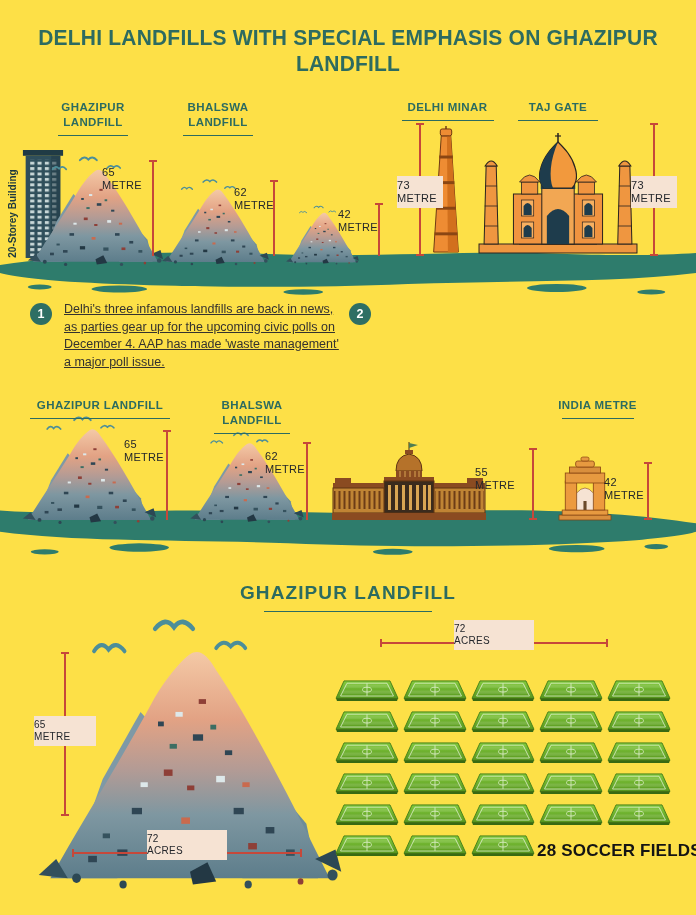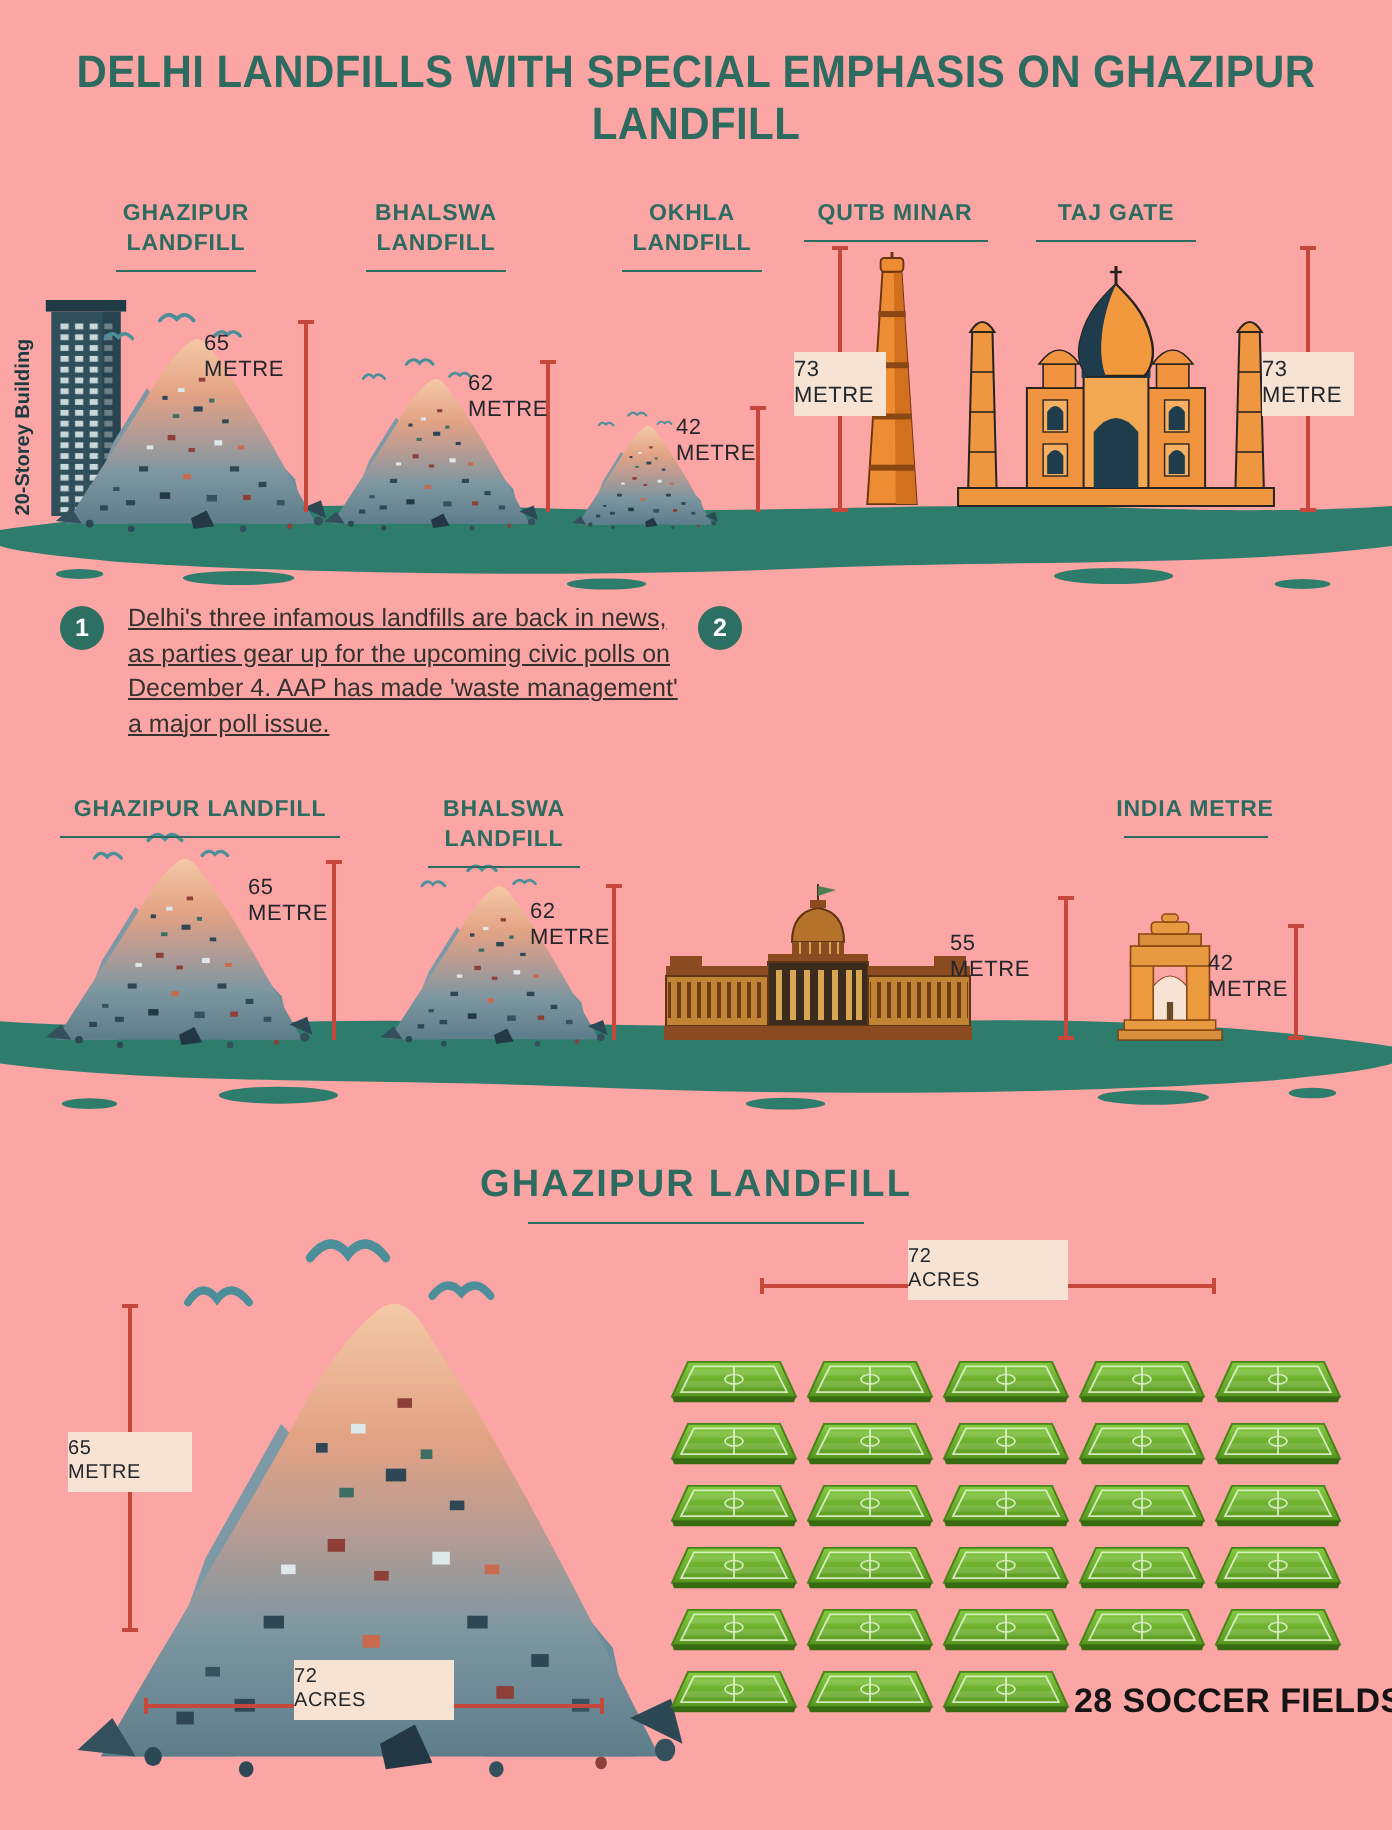--- a/index.html
+++ b/index.html
@@ -1,17 +1,17 @@
 <!DOCTYPE html>
 <html><head>
 <meta charset="utf-8">
 <style>
   html,body{margin:0;padding:0;background:#f6e3d3;}
   .canvas{
-    position:relative;width:696px;height:915px;background:#fca5a5;
+    position:relative;width:696px;height:915px;background:#fde047;
     font-family:"Liberation Sans",sans-serif;overflow:hidden;
   }
   svg{display:block}
   
   .title{
     position:absolute;left:0;top:26px;width:696px;text-align:center;
     font-size:21px;font-weight:800;color:#2d6b60;letter-spacing:.2px;
     transform:scaleY(1.08);
   }
   
@@ -270,22 +270,21 @@
 <div class="canvas">
 
   <div class="title">DELHI LANDFILLS WITH SPECIAL EMPHASIS ON GHAZIPUR LANDFILL</div>
 
   <svg class="ground" style="left:0;top:243px" width="696" height="52" viewBox="0 0 700 52" preserveAspectRatio="none">
       <use href="#symGround"></use>
     </svg>
 
   <div class="tl" style="left:43px;top:100px;width:100px"><span>GHAZIPUR LANDFILL</span><div class="ul" style="width:70px"></div></div>
   <div class="tl" style="left:168px;top:100px;width:100px"><span>BHALSWA LANDFILL</span><div class="ul" style="width:70px"></div></div>
-  <div class="tl" style="left:296px;top:100px;width:100px"><span>OKHLA LANDFILL</span><div class="ul" style="width:70px"></div></div>
-  <div class="tl" style="left:390px;top:100px;width:115px"><span>QUTB MINAR</span><div class="ul" style="width:92px"></div></div>
+  <div class="tl" style="left:390px;top:100px;width:115px"><span>DELHI MINAR</span><div class="ul" style="width:92px"></div></div>
   <div class="tl" style="left:508px;top:100px;width:100px"><span>TAJ GATE</span><div class="ul" style="width:80px"></div></div>
 
   <div class="blg-label">20-Storey Building</div>
   <svg class="art" style="left:22px;top:150px" width="42" height="108" viewBox="0 0 46 112" preserveAspectRatio="none">
       <use href="#symBuilding"></use>
     </svg>
 
   <svg class="art" style="left:24px;top:155px" width="143" height="112" viewBox="0 0 220 172" preserveAspectRatio="none">
       <use href="#symMound"></use>
     </svg>

